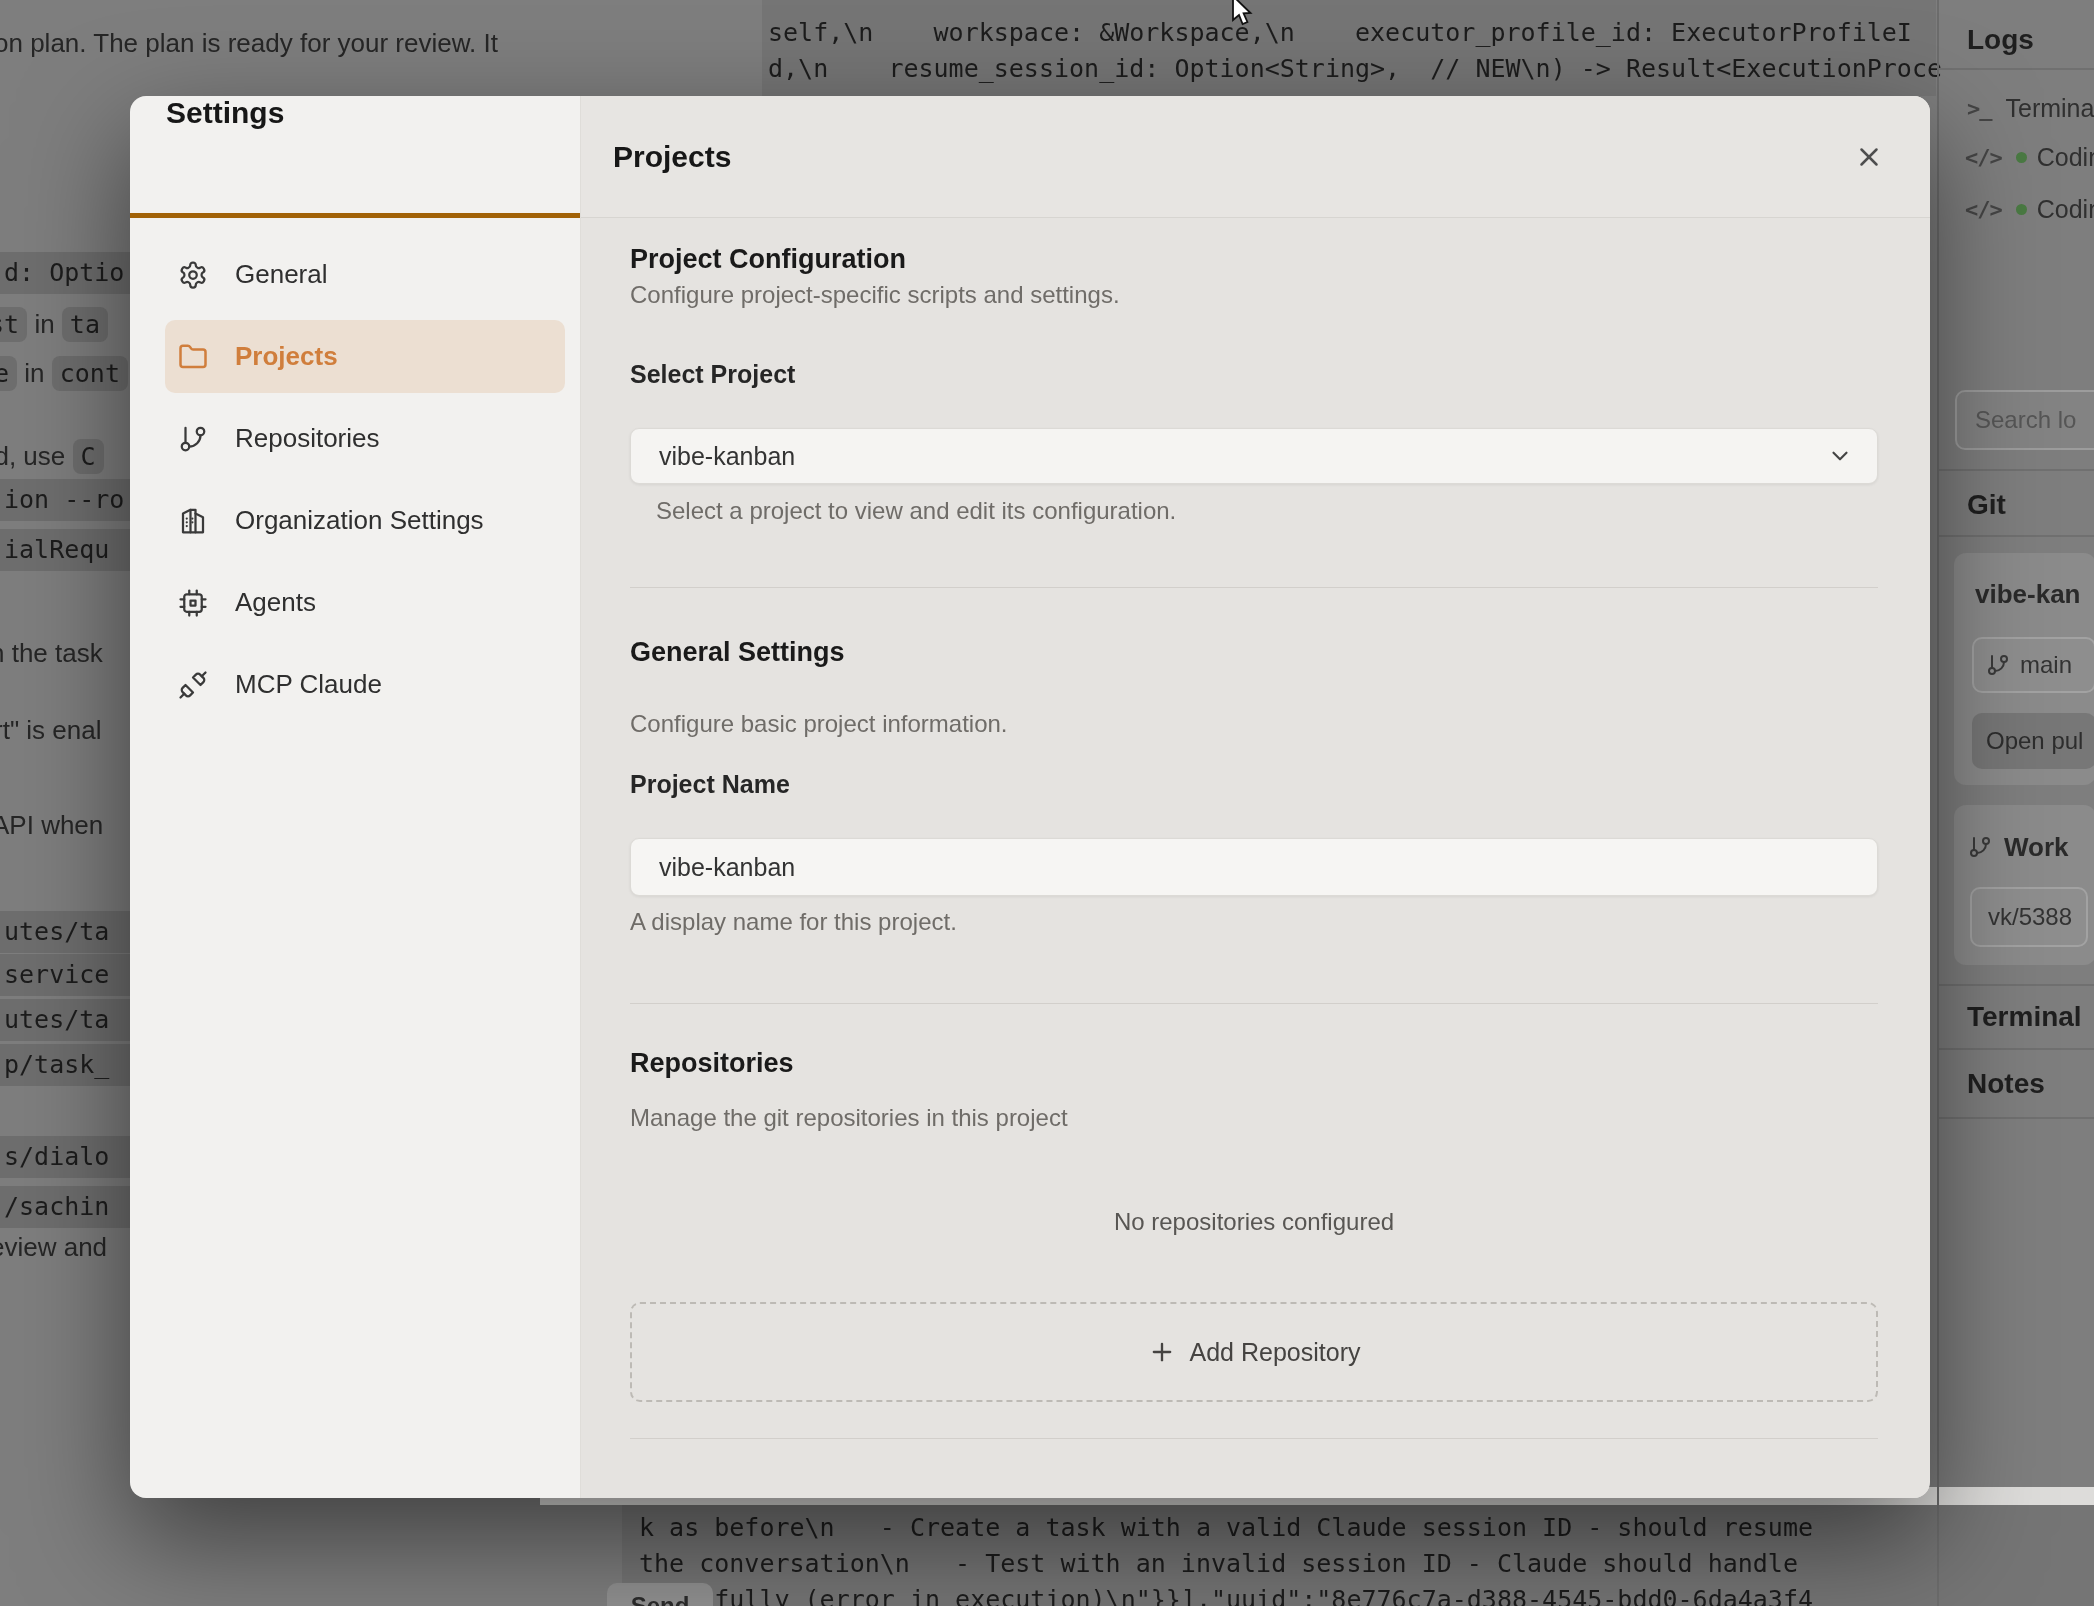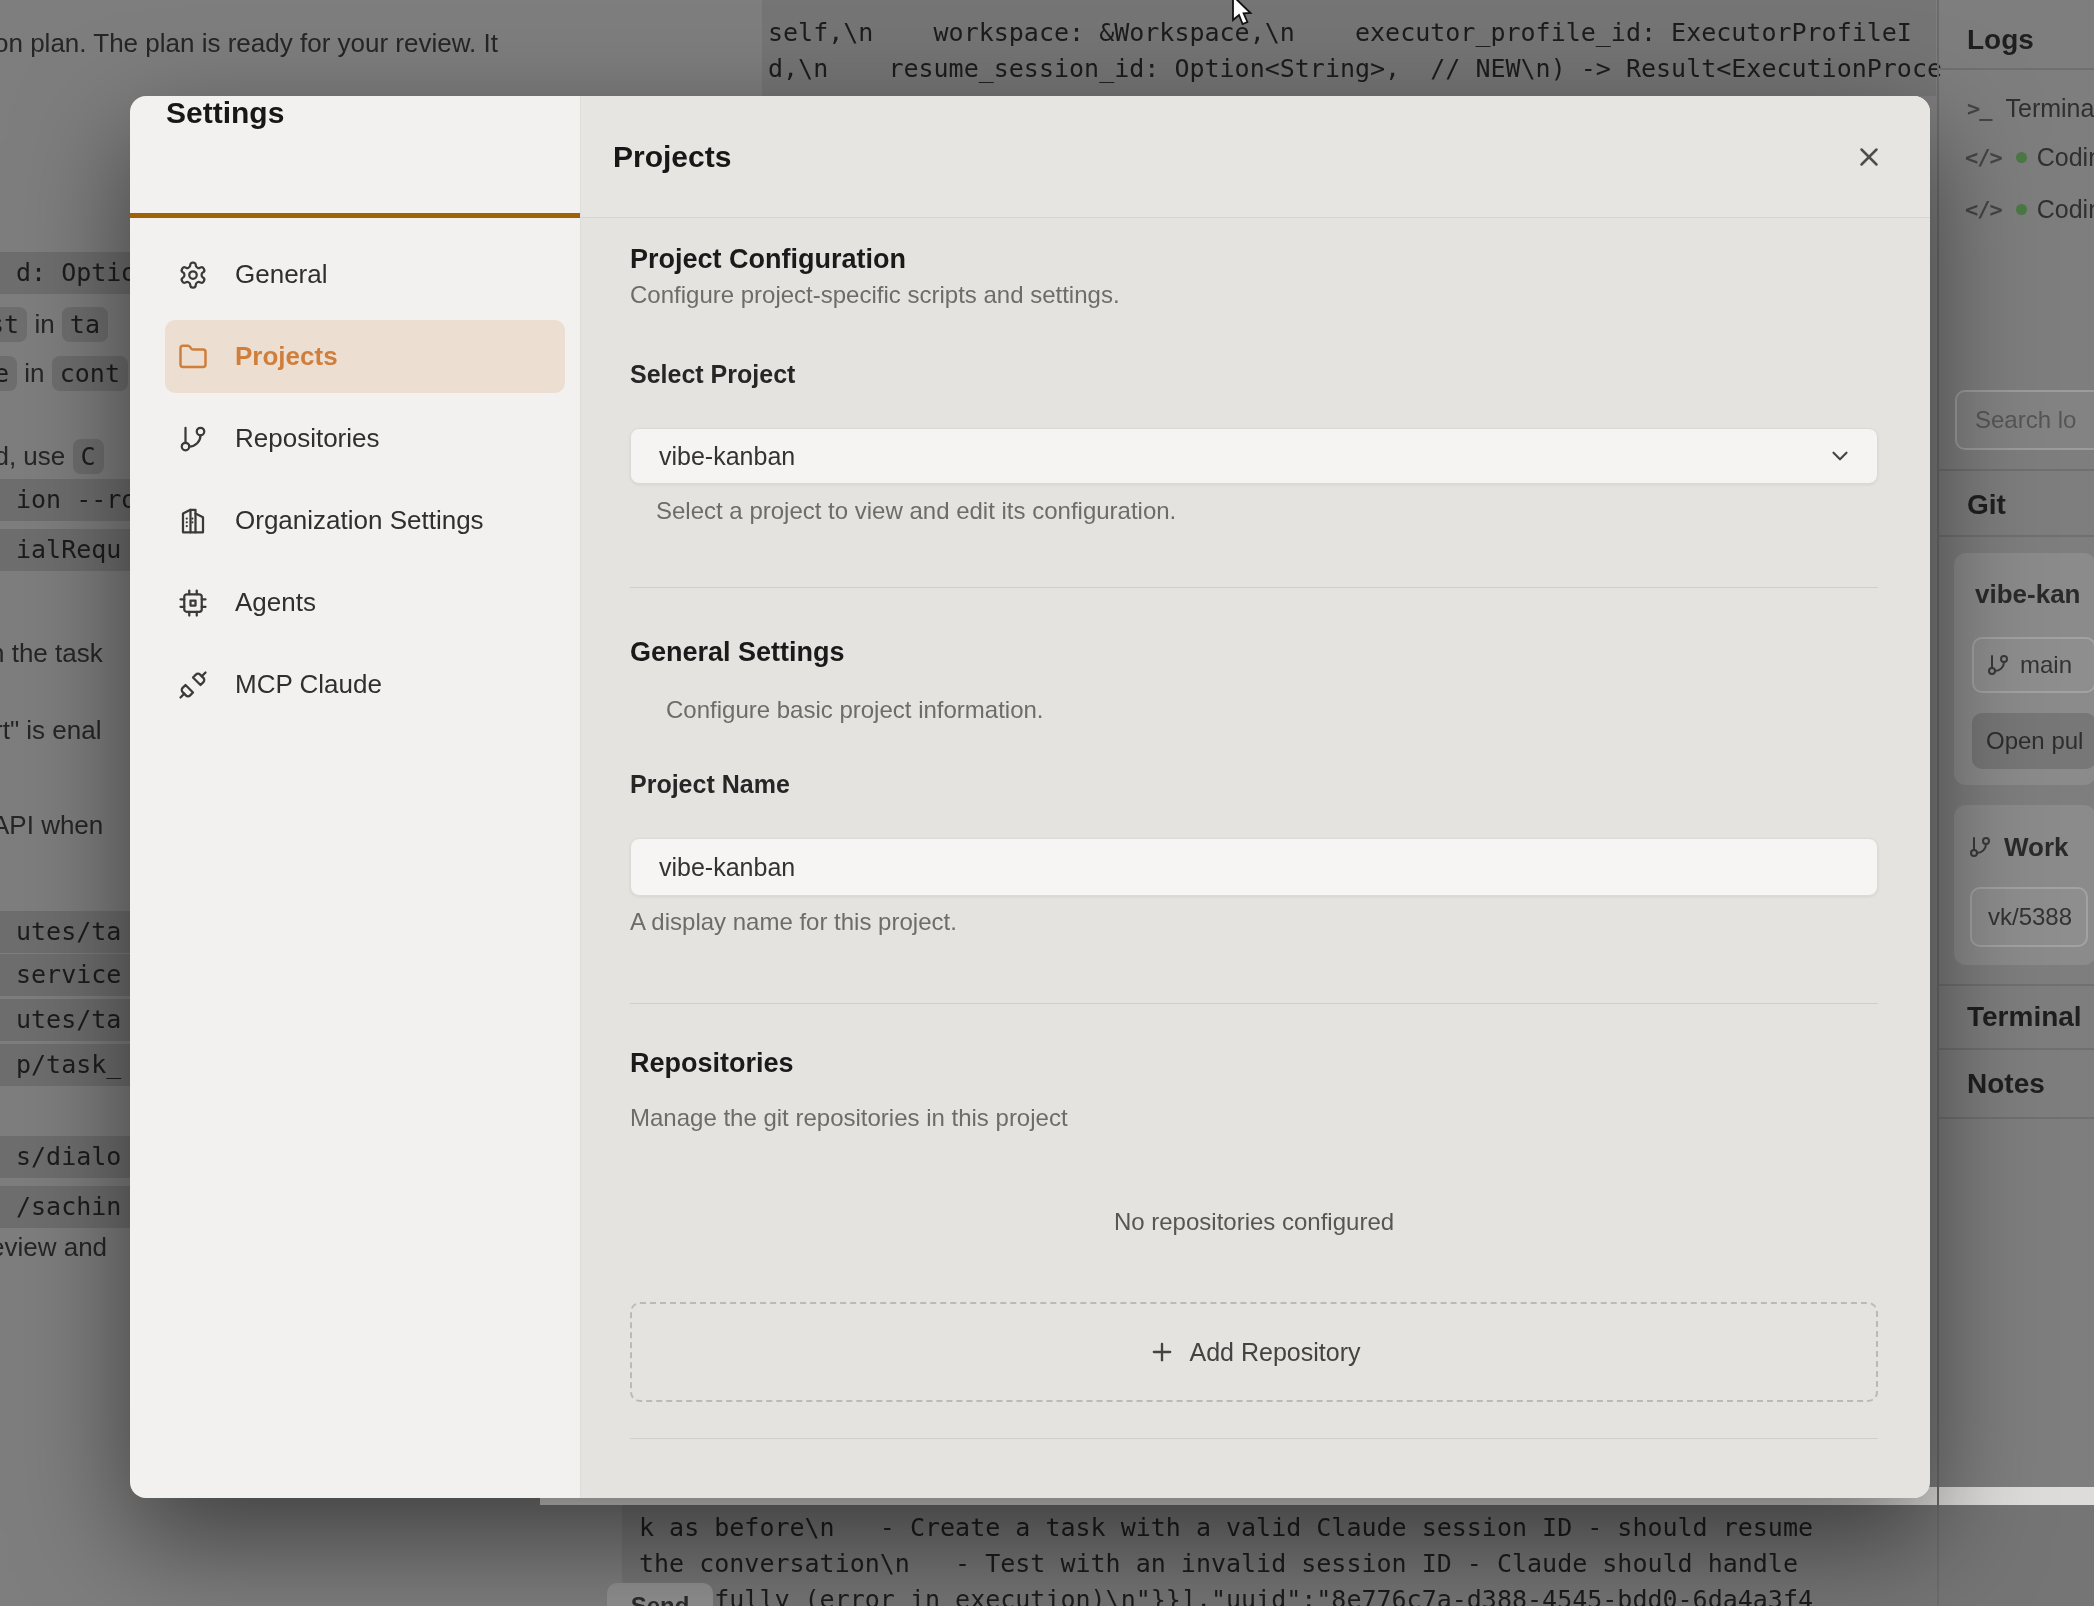--- a/index.html
+++ b/index.html
@@ -8,21 +8,21 @@
   .mono{font-family:"DejaVu Sans Mono","Liberation Mono",monospace;}
   .abs{position:absolute;}
 
   
   .bd-sans{color:#262626;font-size:26px;white-space:pre;}
   .bd-code-band{background:#757575;}
   .bd-code-line{position:absolute;color:#1c1c1c;font-size:25px;white-space:pre;}
   .bd-chip{display:inline-block;background:#6e6e6e;border-radius:8px;padding:3px 8px;
            color:#1c1c1c;font-size:25px;font-family:"DejaVu Sans Mono","Liberation Mono",monospace;}
   .bd-band{background:#6e6e6e;color:#1c1c1c;font-size:25px;line-height:42px;
-           padding-left:16px;white-space:pre;overflow:hidden;}
+           padding-left:4px;white-space:pre;overflow:hidden;}
   .frag-row{display:flex;align-items:center;height:42px;white-space:pre;}
 
   
   .rp{position:absolute;left:1937px;top:0;width:157px;height:1606px;
       border-left:2px solid #6c6c6c;overflow:hidden;}
   .rp-h{position:absolute;left:28px;color:#1f1f1f;font-weight:bold;font-size:28px;white-space:nowrap;}
   .rp-div{position:absolute;left:0;width:157px;height:0;border-top:2px solid #707070;}
   .rp-row{position:absolute;display:flex;align-items:center;white-space:nowrap;color:#303030;font-size:25px;}
   .rp-ico{color:#454545;font-weight:bold;font-size:22px;letter-spacing:-1px;margin-right:14px;
           font-family:"DejaVu Sans Mono","Liberation Mono",monospace;}
@@ -310,21 +310,21 @@
           <span class="sel-text">vibe-kanban</span>
           <svg width="26" height="26" viewBox="0 0 24 24" fill="none" stroke="#444" stroke-width="2" stroke-linecap="round" stroke-linejoin="round">
               <path d="m6 9 6 6 6-6"></path>
             </svg>
         </div>
         <div class="c-abs helper" style="top:276px;margin-left:26px;">Select a project to view and edit its configuration.</div>
 
         <div class="c-abs c-div" style="top:369px;"></div>
 
         <div class="c-abs sec-title" style="top:417px;">General Settings</div>
-        <div class="c-abs sec-sub" style="top:475px;margin-left:36px;">Configure basic project information.</div>
+        <div class="c-abs sec-sub" style="top:489px;">Configure basic project information.</div>
 
         <div class="c-abs fld-label" style="top:550px;">Project Name</div>
         <div class="c-abs" style="top:620px;">
           <input class="txt-input" type="text" value="vibe-kanban" style="">
         </div>
         <div class="c-abs helper" style="top:687px;">A display name for this project.</div>
 
         <div class="c-abs c-div" style="top:785px;"></div>
 
         <div class="c-abs sec-title" style="top:828px;">Repositories</div>

